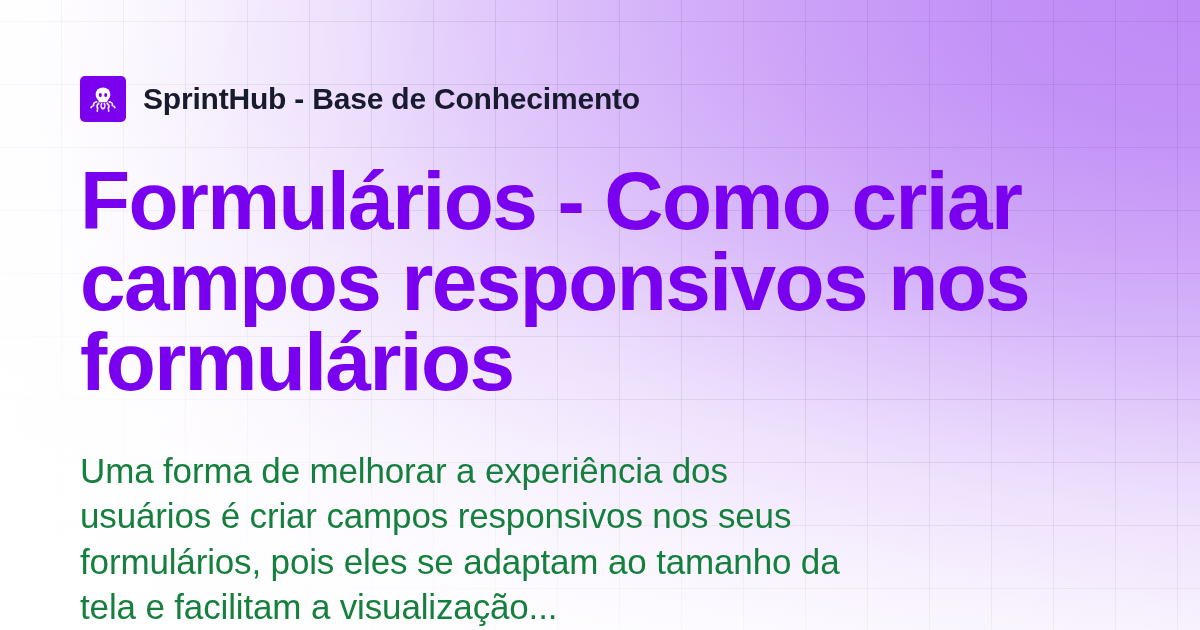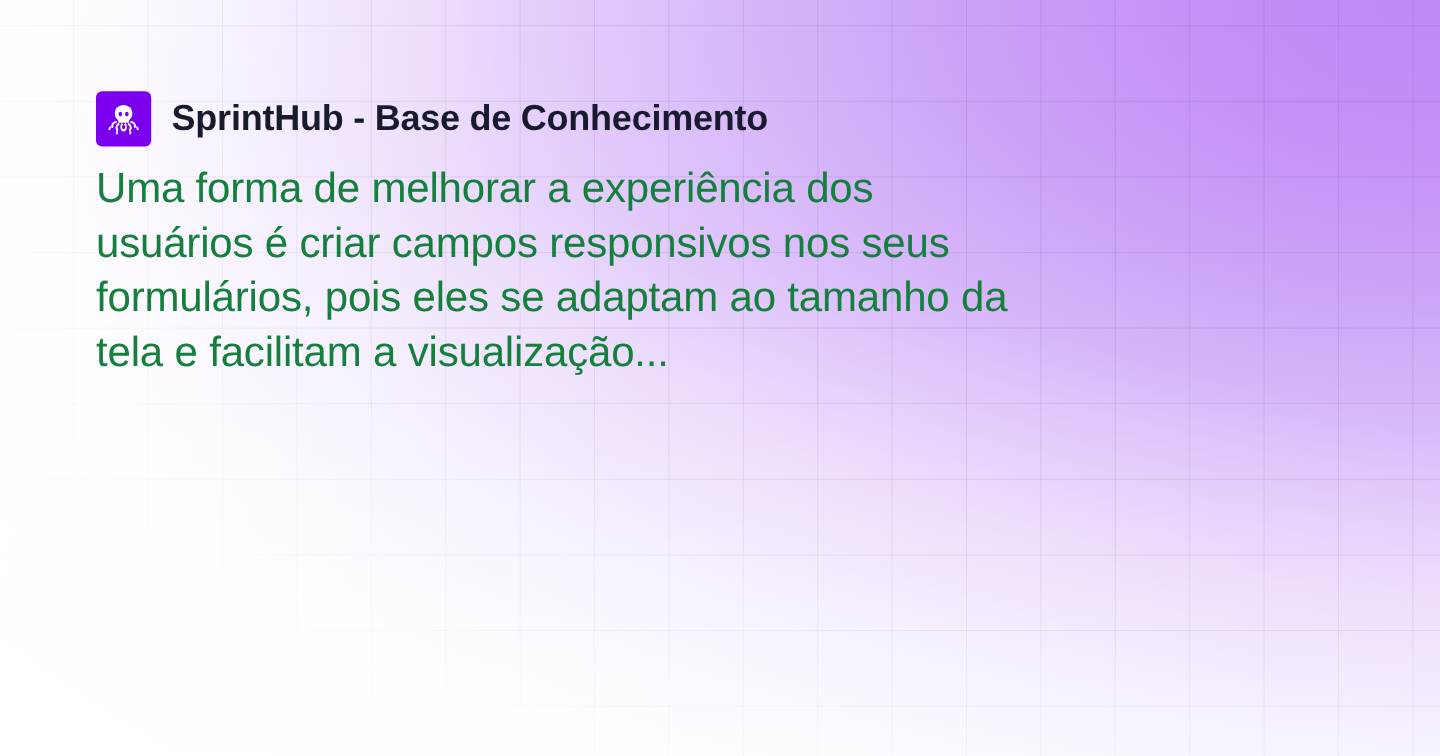--- a/index.html
+++ b/index.html
@@ -96,21 +96,21 @@
   
   .content {
     position:absolute;
     z-index:10;
     left:80px;
     top:0;
     width:1080px;
     height:630px;
     display:flex;
     flex-direction:column;
-    justify-content:flex-start;
+    justify-content:space-between;
     padding-top:76px;
   }
 
   
   .brand-row {
     display:flex;
     align-items:center;
     gap:17px;
     height:46px;
     margin-bottom:12px;
@@ -201,17 +201,18 @@
 
             <path d="M43.2 35.8c3.6 0 6.0 1.3 7.6 3.3 1.6 2.0 2.2 4.6 1.6 6.6-.4 1.3-1.6 1.8-2.5 1.2-.9-.6-.9-1.7-.7-2.8.3-1.6-.2-3.0-1.4-3.9-1.1-.9-2.7-1.0-4.0-.5l-.6-3.9z" fill="#ffffff"></path>
             <path d="M53.7 44.4c1.9.9 3.2 2.5 3.5 4.3.2 1.3-.4 2.3-1.4 2.4-1.0.1-1.6-.7-1.8-1.7-.2-1.1-.9-1.9-1.9-2.3l1.6-2.7z" fill="#ffffff"></path>
           </svg>
         </span>
       </div>
 
       <div class="brand-name">SprintHub - Base de Conhecimento</div>
     </div>
 
+    <h1 class="headline">Formulários - Como criar campos responsivos nos formulários</h1>
 
     <p class="description">Uma forma de melhorar a experiência dos usuários é criar campos responsivos nos seus formulários, pois eles se adaptam ao tamanho da tela e facilitam a visualização...</p>
 
   </div>
 </div>
 
 </body></html>

